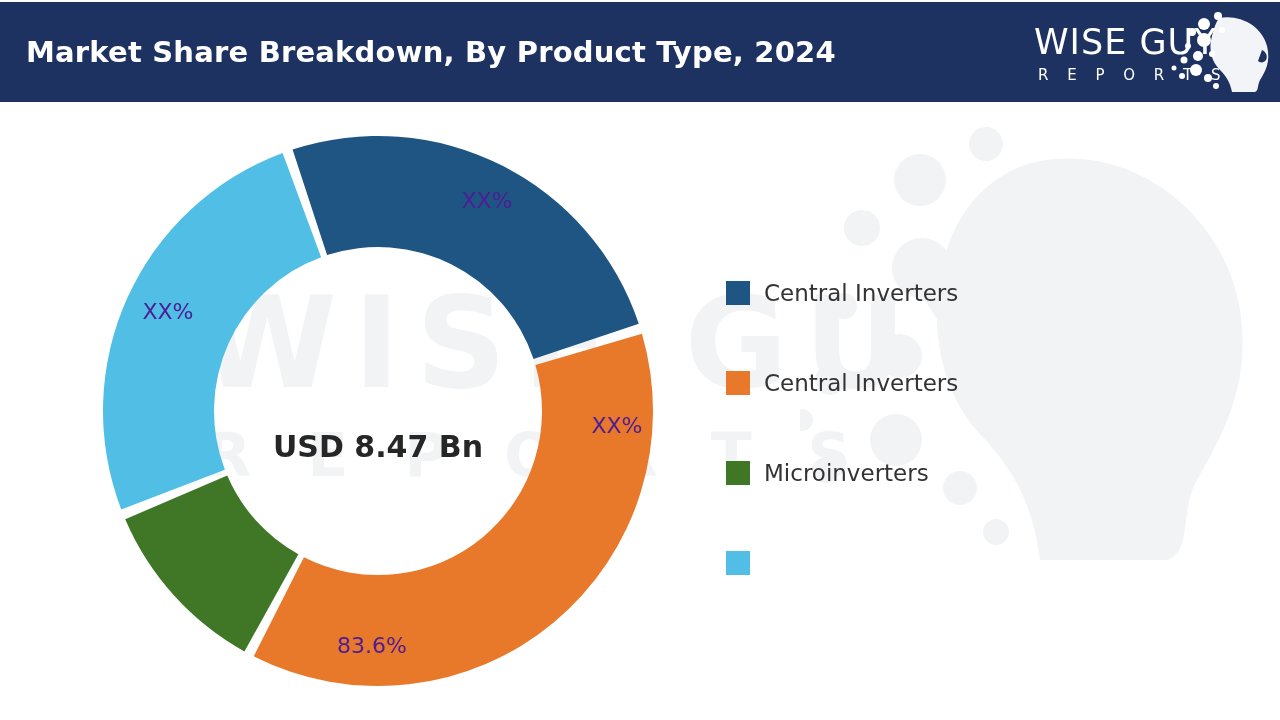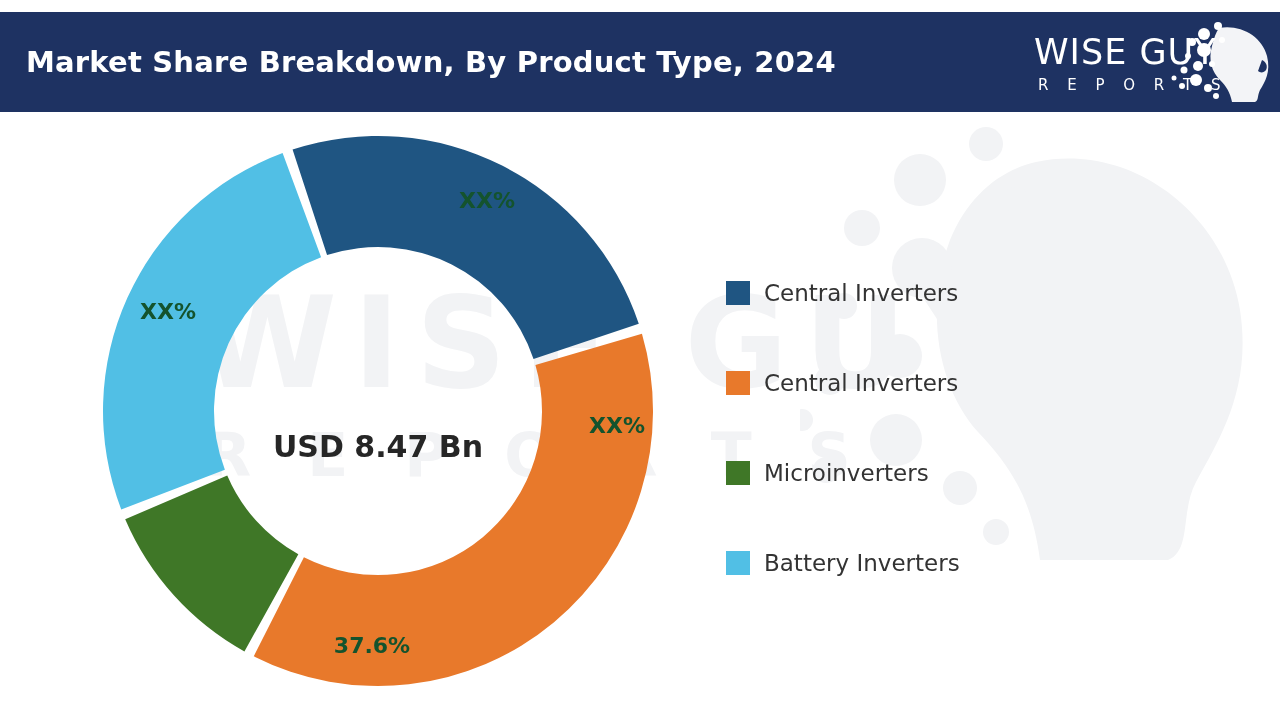--- a/index.html
+++ b/index.html
@@ -6,21 +6,21 @@
   html, body { width: 1280px; height: 720px; overflow: hidden; }
   body {
     font-family: "DejaVu Sans", sans-serif;
     background: #ffffff;
     position: relative;
   }
   .page { position: relative; width: 1280px; height: 720px; background: #ffffff; }
 
   
   .header {
-    position: absolute; left: 0; top: 12px;
+    position: absolute; left: 0; top: 2px;
     width: 1280px; height: 100px;
     background: #1e3262;
     display: flex; align-items: center;
   }
   .header-title {
     margin-left: 26px;
     color: #ffffff;
     font-size: 29px;
     font-weight: bold;
     letter-spacing: 0.2px;
@@ -51,23 +51,23 @@
 
   
   .chart-area {
     position: absolute; left: 0; top: 100px;
     width: 700px; height: 620px;
   }
   .donut-svg { position: absolute; left: 0; top: 0; }
 
   .slice-label {
     position: absolute;
-    color: #14532d;
+    color: #4c1d95;
     font-size: 22px;
-    font-weight: bold;
+    font-weight: normal;
     font-family: "DejaVu Sans", sans-serif;
     transform: translate(-50%, -50%);
     white-space: nowrap;
   }
   .center-label {
     position: absolute;
     left: 378px; top: 311px;
     transform: translate(-50%, -50%);
     color: #262626;
     font-size: 30px;
@@ -170,21 +170,21 @@
           <path d="M 641.9464552931763 233.81665504678332 A 275 275 0 0 1 253.75169808031967 556.3311220984324
                L 303.90283085517245 457.30656008779243 A 164 164 0 0 0 535.4080678839307 264.9706597369908 Z" fill="#e8792b"></path>
           <path d="M 244.42555518633122 551.3806724608286 A 275 275 0 0 1 125.1999813961215 419.2457878805392
                L 227.23926163259608 375.5538516814852 A 164 164 0 0 0 298.34105836566664 454.35429194027597 Z" fill="#3f7727"></path>
           <path d="M 121.23099750154279 409.46156283518593 A 275 275 0 0 1 282.5926958173545 53.08054298172817
                L 321.102553141986 157.18621472364882 A 164 164 0 0 0 224.8723039645564 369.71889565443814 Z" fill="#51bfe5"></path>
         </g>
     </svg>
 
     <div class="slice-label" style="left:168px; top:211px;">XX%</div>
-    <div class="slice-label" style="left:372px; top:545px;">37.6%</div>
+    <div class="slice-label" style="left:372px; top:545px;">83.6%</div>
     <div class="slice-label" style="left:617px; top:325px;">XX%</div>
     <div class="slice-label" style="left:487px; top:100px;">XX%</div>
 
     <div class="center-label">USD 8.47 Bn</div>
   </div>
 
   <div class="legend">
 
     <div class="legend-item">
       <span class="legend-swatch" style="background: rgb(31, 85, 130);"></span>
@@ -196,18 +196,17 @@
       <span class="legend-label">Central Inverters</span>
     </div>
 
     <div class="legend-item">
       <span class="legend-swatch" style="background: rgb(63, 119, 39);"></span>
       <span class="legend-label">Microinverters</span>
     </div>
 
     <div class="legend-item">
       <span class="legend-swatch" style="background: rgb(81, 191, 229);"></span>
-      <span class="legend-label">Battery Inverters</span>
     </div>
 
   </div>
 
 </div>
 
 </body></html>

